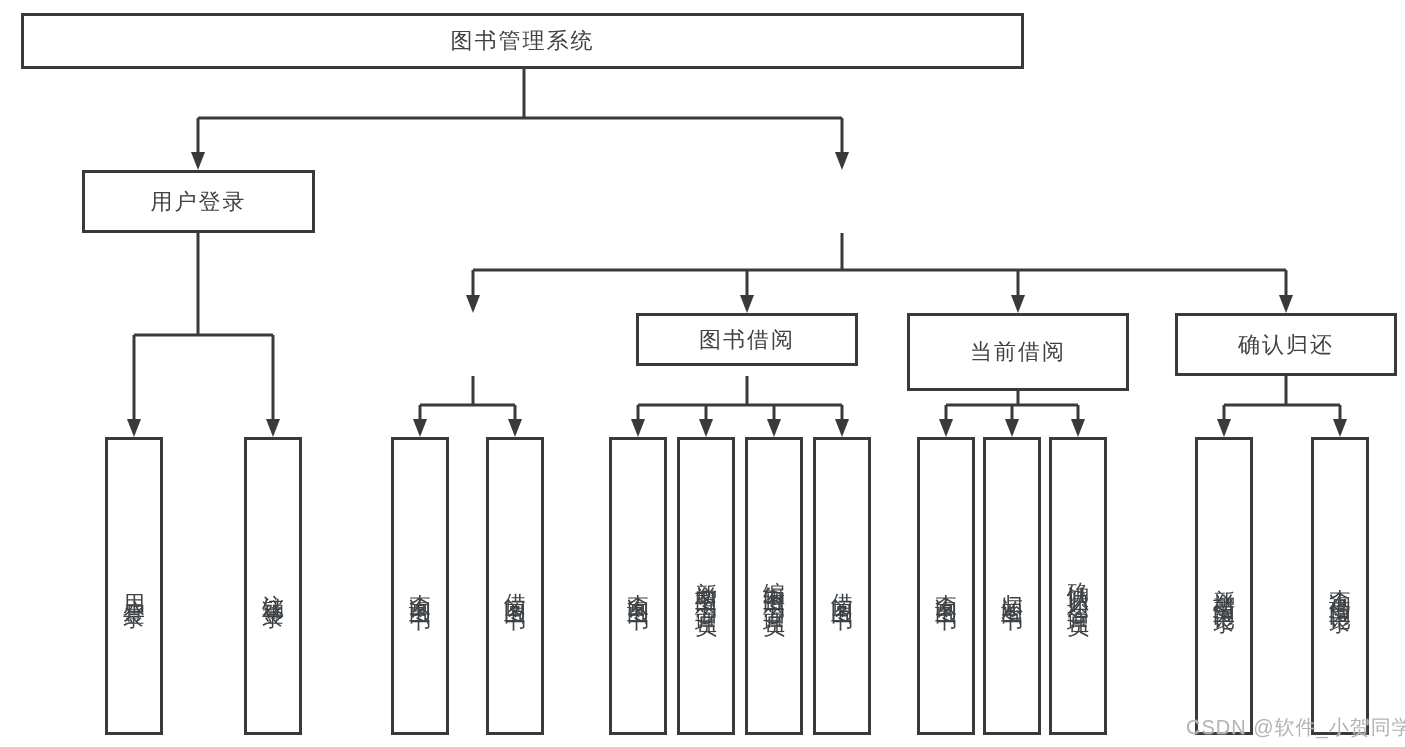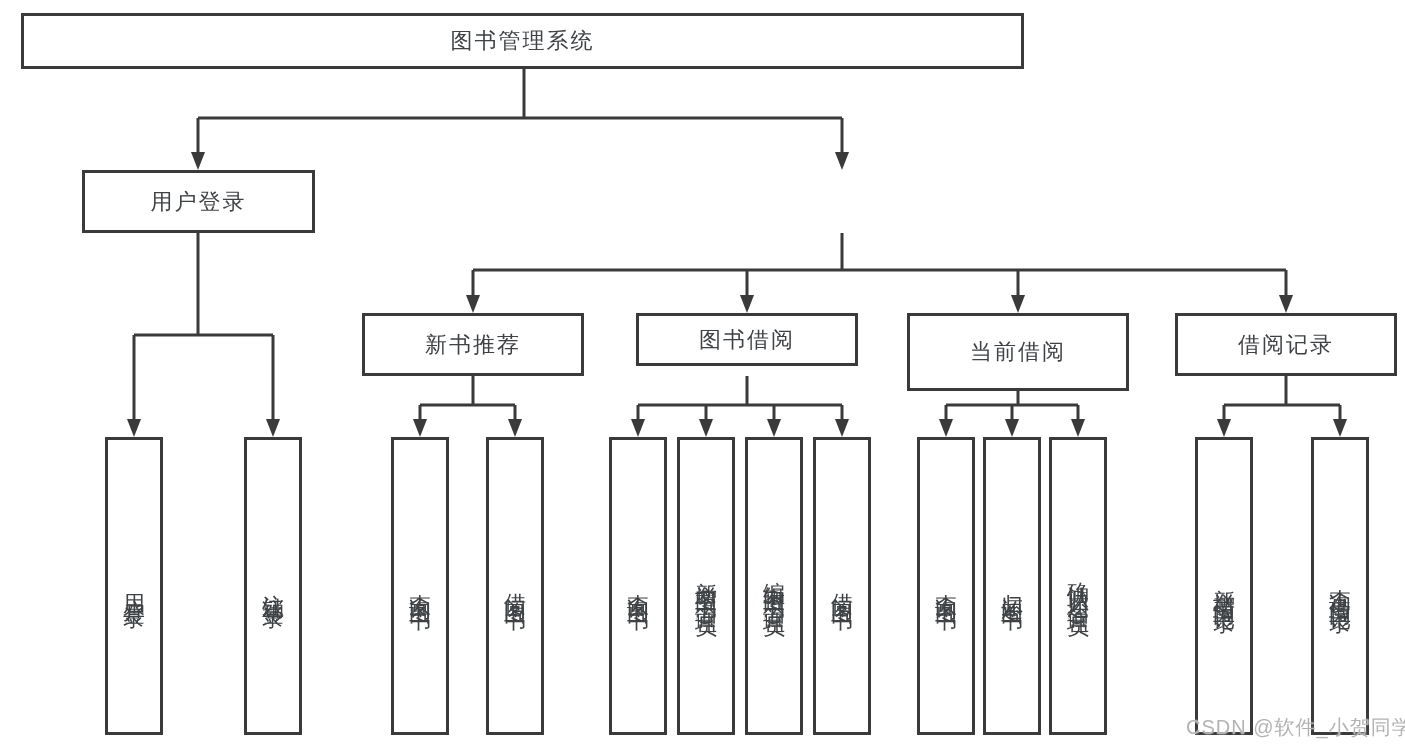--- a/index.html
+++ b/index.html
@@ -105,31 +105,28 @@
   </svg>
 
   <div class="box h" style="left:21px;top:13px;width:1003px;height:56px">
     <span>图书管理系统</span>
   </div>
 
   <div class="box h" style="left:82px;top:170px;width:233px;height:63px">
     <span>用户登录</span>
   </div>
 
-  <div class="box h" style="left:362px;top:313px;width:222px;height:63px">
-    <span>新书推荐</span>
-  </div>
   <div class="box h" style="left:636px;top:313px;width:222px;height:53px">
     <span>图书借阅</span>
   </div>
   <div class="box h" style="left:907px;top:313px;width:222px;height:78px">
     <span>当前借阅</span>
   </div>
   <div class="box h" style="left:1175px;top:313px;width:222px;height:63px">
-    <span>借阅记录</span>
+    <span>确认归还</span>
   </div>
 
   <div class="box v" style="left:105px">
     <span class="vt">用户登录</span>
   </div>
   <div class="box v" style="left:244px">
     <span class="vt">注销登录</span>
   </div>
 
   <div class="box v" style="left:391px">

